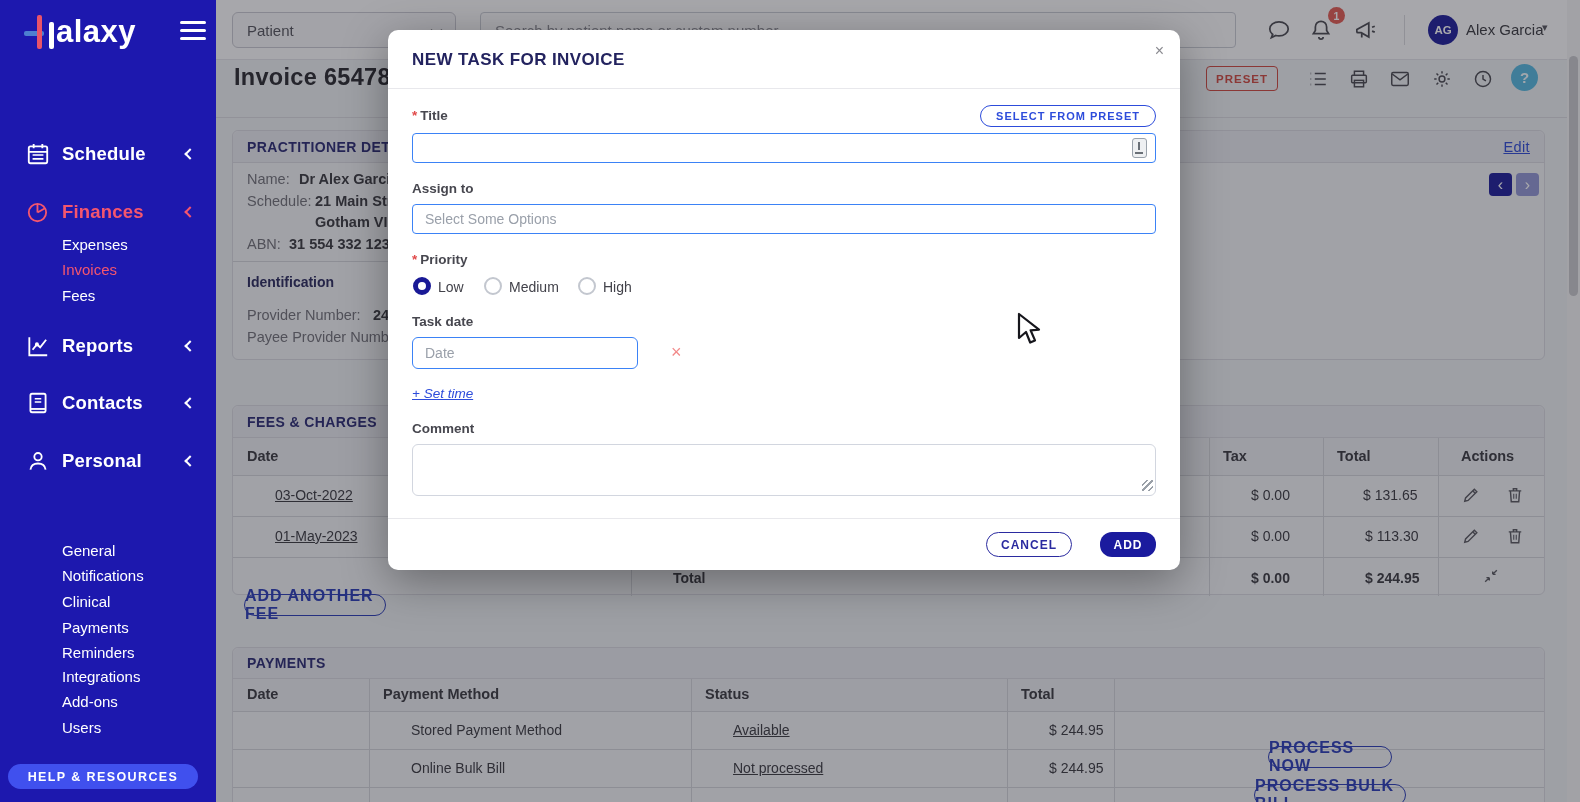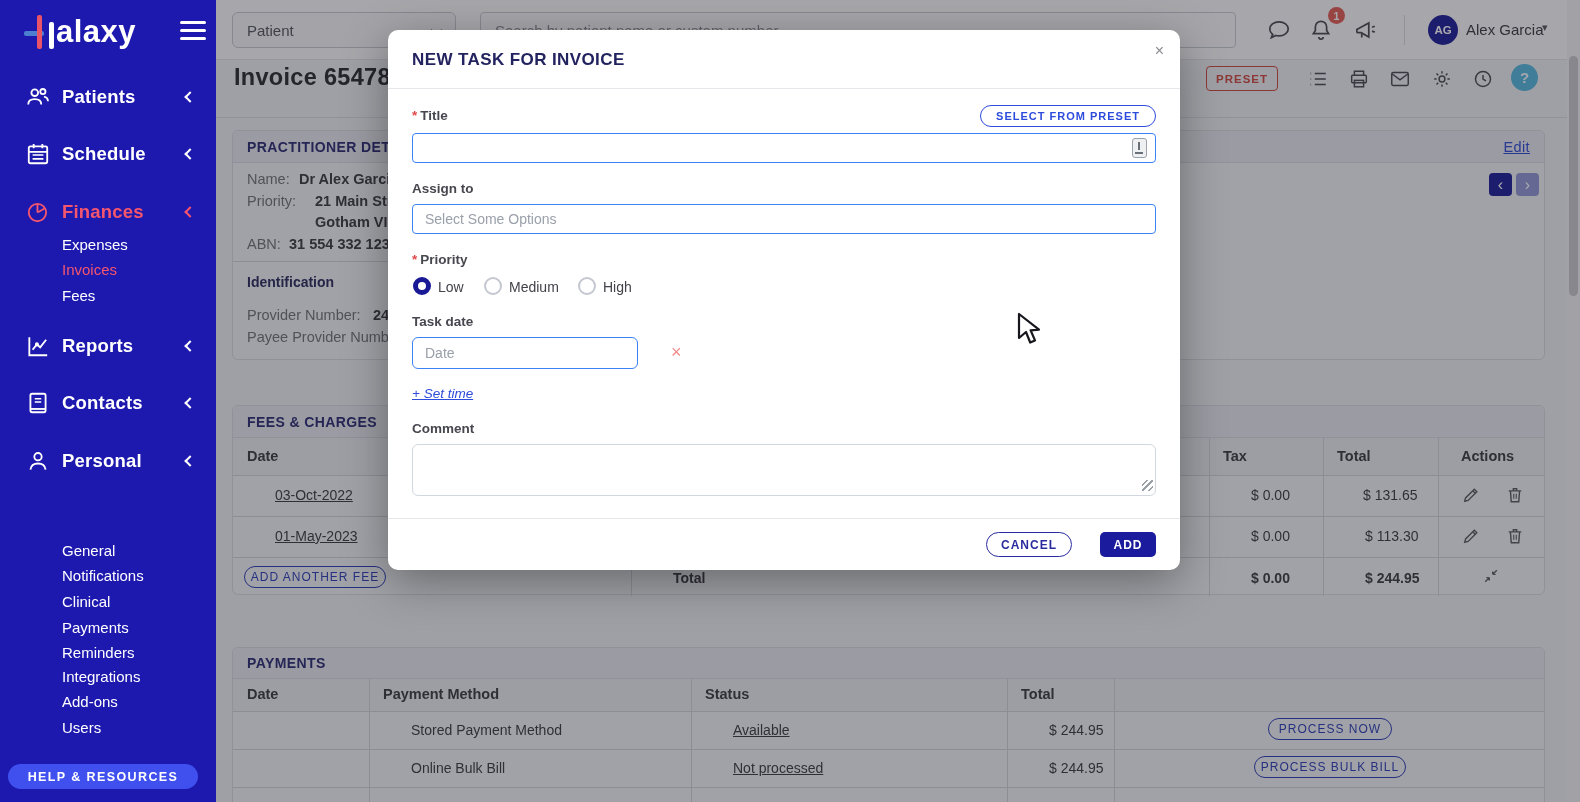--- a/index.html
+++ b/index.html
@@ -60,22 +60,22 @@
   .card-head{height:32px;background:#e9eaf0;border-bottom:1px solid #d8d9e1;display:flex;align-items:center;
              padding:0 14px;color:#2b2b74;font-weight:bold;font-size:14px;letter-spacing:.4px;border-radius:6px 6px 0 0;}
   .lbl{color:#71717a;font-size:14.5px;}
   .val{color:#3a3a41;font-size:14.5px;font-weight:bold;}
   .link{color:#3d3dae;text-decoration:underline;cursor:pointer;}
   .vline{position:absolute;width:1px;background:#d2d3da;}
   .hline{position:absolute;height:1px;background:#d2d3da;}
   .col-hdr{font-size:14.5px;font-weight:bold;color:#3a3a42;}
   .cell{font-size:14px;color:#3a3a42;margin-left:28px;}
   .shade{position:absolute;background:#ecedf2;}
-  .outline-btn{border:1.5px solid #2b3db8;border-radius:11px;color:#2b3db8;font-size:12px;font-weight:normal;
-               letter-spacing:1px;display:flex;align-items:center;justify-content:center;background:transparent;cursor:pointer;}
+  .outline-btn{border:1.5px solid #2b3db8;border-radius:11px;color:#2b3db8;font-size:16px;font-weight:bold;
+               letter-spacing:1px;display:flex;align-items:center;justify-content:center;background:transparent;cursor:pointer;margin-top:28px;}
   .row-icon{position:absolute;width:20px;height:20px;color:#5a5a62;cursor:pointer;}
   .pag-btn{position:absolute;width:23px;height:23px;border-radius:4px;color:#fff;font-size:16px;display:flex;
            align-items:center;justify-content:center;cursor:pointer;line-height:1;}
 
   
   .scrollbar{position:absolute;right:0;top:0;width:13px;height:802px;background:#f4f4f5;z-index:30;}
   .scroll-thumb{position:absolute;right:2px;top:56px;width:9px;height:240px;background:#c8c8cd;border-radius:5px;cursor:pointer;}
   .overlay{position:absolute;left:216px;top:0;width:1364px;height:802px;background:rgba(28,28,36,0.38);z-index:40;}
 
   
@@ -98,21 +98,21 @@
   .radio.selected{border:5.5px solid #191996;}
   .r-label{position:absolute;font-size:14px;color:#42424a;cursor:pointer;}
   .date-clear{position:absolute;left:283px;top:312px;font-size:18px;color:#f28a8a;cursor:pointer;}
   .set-time{position:absolute;left:24px;top:356px;font-size:13.5px;color:#2d4cdb;font-style:italic;text-decoration:underline;cursor:pointer;}
   .m-textarea{position:absolute;left:24px;top:414px;width:744px;height:52px;border:1px solid #d2d6df;border-radius:6px;
               resize:none;font-family:"Liberation Sans",sans-serif;font-size:14px;padding:8px 12px;outline:none;}
   .resize-grip{position:absolute;left:754px;top:450px;width:11px;height:11px;cursor:nwse-resize;
       background:repeating-linear-gradient(135deg,transparent 0 3px,#9aa0a8 3px 4.5px,transparent 4.5px 7px,#9aa0a8 7px 8.5px,transparent 8.5px);}
   .cancel-btn{position:absolute;right:108px;top:502px;width:86px;height:25px;border:1.5px solid #2b2ba0;border-radius:13px;
               color:#2b2ba0;font-size:12px;font-weight:bold;letter-spacing:1px;display:flex;align-items:center;justify-content:center;background:#fff;cursor:pointer;}
-  .add-btn{position:absolute;right:24px;top:502px;width:56px;height:25px;background:#1b1b9e;border-radius:5px;
+  .add-btn{position:absolute;right:24px;top:502px;width:56px;height:25px;background:#1b1b9e;border-radius:12px;
            color:#fff;font-size:12px;font-weight:bold;letter-spacing:1px;display:flex;align-items:center;justify-content:center;cursor:pointer;}
 
   .cursor{position:absolute;left:1016px;top:312px;z-index:60;pointer-events:none;}
   svg.icon{display:block;}
 </style>
 </head>
 <body>
 
 <div class="app">
 
@@ -124,32 +124,20 @@
           <span class="logo-stem"></span>
       </span>
       <span class="logo-text">alaxy</span>
     </div>
     <div class="hamburger">
         <div></div>
         <div></div>
         <div></div>
       </div>
 
-    <div class="nav-item" style="top:82px;">
-      <span class="nicon">
-        <svg class="icon" width="26" height="26" viewBox="0 0 24 24" fill="none" stroke="#fff" stroke-width="1.7">
-          <circle cx="9" cy="8" r="3.1"></circle>
-            <path d="M3 19c0-3.3 2.6-5 6-5s6 1.7 6 5"></path>
-          <circle cx="16.5" cy="7" r="2.4"></circle>
-            <path d="M17.5 11.6c2.2.4 3.7 1.9 3.7 4.4"></path>
-          </svg>
-      </span>
-      <span class="nlabel">Patients</span>
-      <span class="chev left"></span>
-    </div>
 
     <div class="nav-item" style="top:139px;">
       <span class="nicon">
         <svg class="icon" width="26" height="26" viewBox="0 0 24 24" fill="none" stroke="#fff" stroke-width="1.7">
           <rect x="3.5" y="5" width="17" height="15.5" rx="1.5"></rect>
             <path d="M3.5 10h17M8 2.8v4M16 2.8v4"></path>
           <path d="M7 13h10M7 16.5h10" stroke-width="1.4"></path>
           </svg>
       </span>
       <span class="nlabel">Schedule</span>
@@ -282,21 +270,21 @@
   </span>
   <div class="help-circle">?</div>
   <div class="hdr-line"></div>
 
   <div class="card" style="left:232px;top:130px;width:524px;height:230px;">
     <div class="card-head">
       <span>PRACTITIONER DETAILS</span>
     </div>
     <span class="abs lbl" style="left:14px;top:40px;">Name:</span>
     <span class="abs val" style="left:66px;top:40px;">Dr Alex Garcia</span>
-    <span class="abs lbl" style="left:14px;top:62px;">Priority:</span>
+    <span class="abs lbl" style="left:14px;top:62px;">Schedule:</span>
     <span class="abs val" style="left:82px;top:62px;">21 Main Street</span>
     <span class="abs val" style="left:82px;top:83px;">Gotham VIC 3000</span>
     <span class="abs lbl" style="left:14px;top:105px;">ABN:</span>
     <span class="abs val" style="left:56px;top:105px;">31 554 332 123</span>
     <div class="hline" style="left:0;top:130px;width:522px;"></div>
     <span class="abs" style="left:14px;top:143px;font-size:14px;font-weight:bold;color:#2a2a5e;">Identification</span>
     <span class="abs lbl" style="left:14px;top:176px;">Provider Number:</span>
     <span class="abs val" style="left:140px;top:176px;">24072</span>
     <span class="abs lbl" style="left:14px;top:198px;">Payee Provider Number:</span>
   </div>

